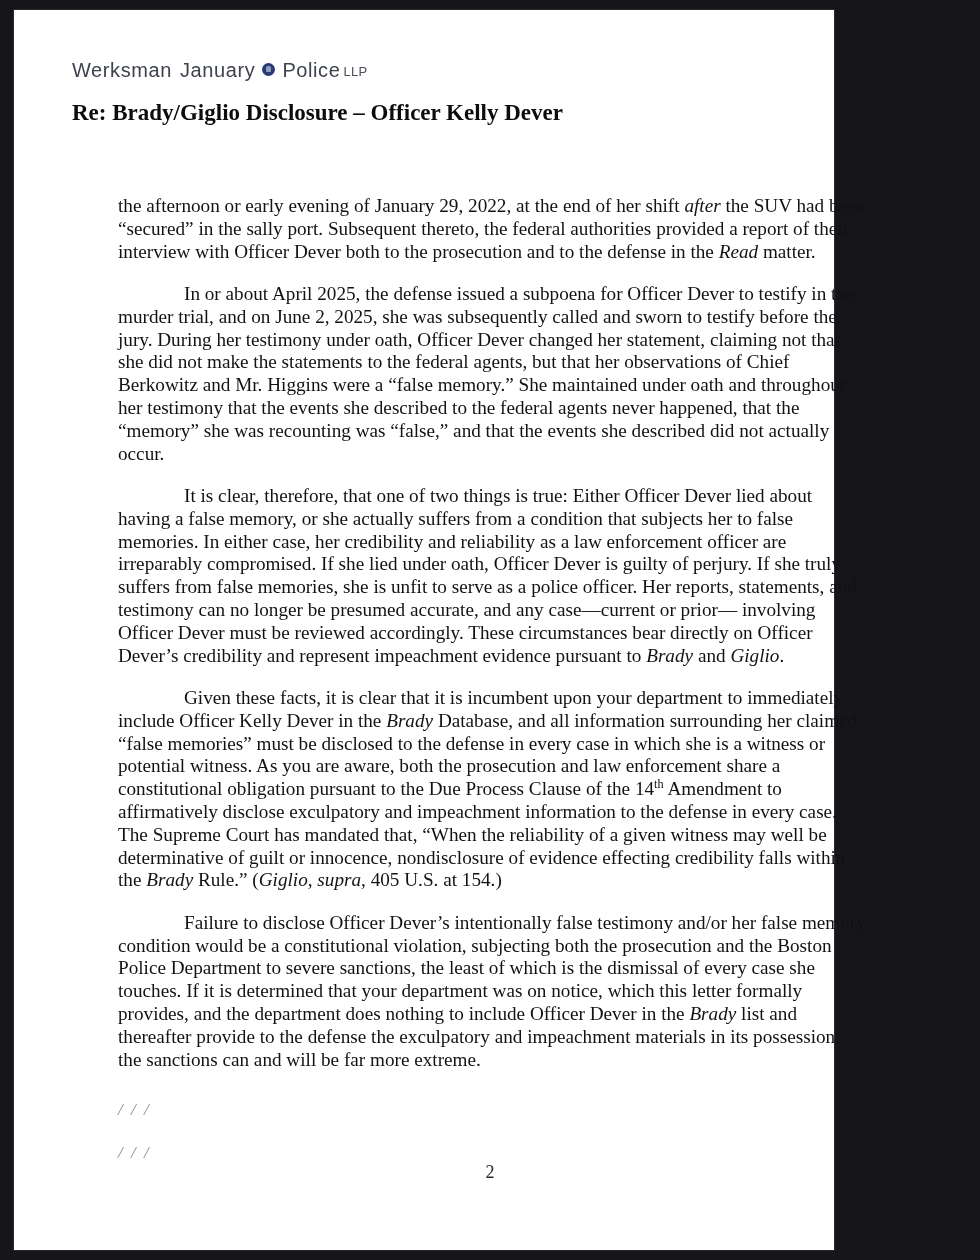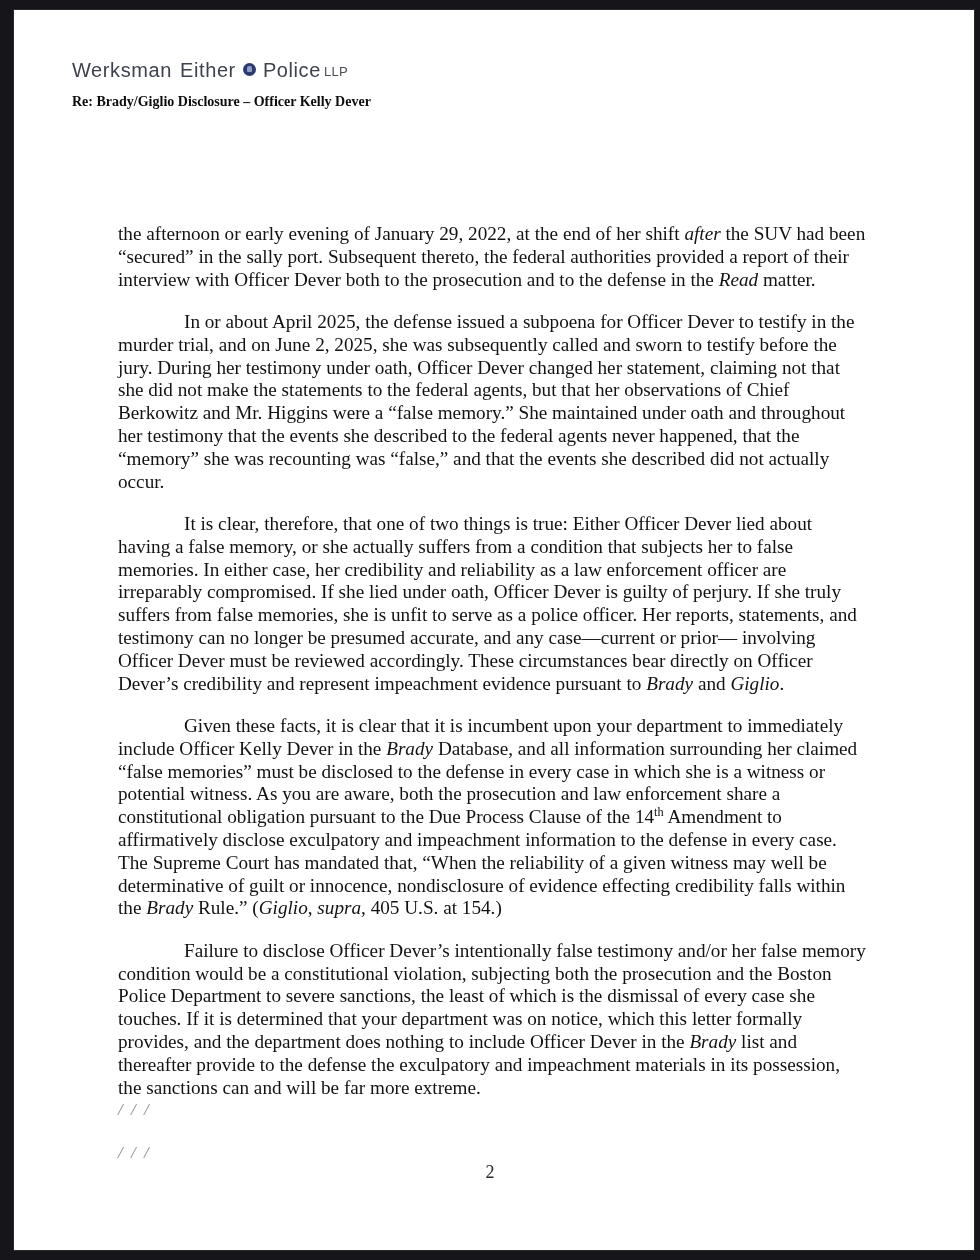--- a/index.html
+++ b/index.html
@@ -14,21 +14,21 @@
     background: #16161a;
     font-family: "Liberation Serif", "DejaVu Serif", serif;
     overflow: hidden;
   }
 
   
   .page-frame {
     position: absolute;
     left: 14px;
     top: 10px;
-    width: 960px;
+    width: 820px;
     height: 1240px;
     background: #ffffff;
     box-shadow: 0 0 0 1px #2a2a2e;
   }
 
   .page-inner {
     position: relative;
     width: 100%;
     height: 100%;
     padding: 0;
@@ -84,24 +84,24 @@
   .logo-llp {
     font-size: 13px;
     letter-spacing: 0.3px;
     color: #4a4f59;
     margin-left: 3px;
     position: relative;
     top: -1px;
   }
 
   .hdr-lines {
-    margin-top: 14px;
+    margin-top: 20px;
     font-family: "Liberation Serif", "DejaVu Serif", serif;
     font-weight: bold;
-    font-size: 14px;
+    font-size: 23px;
     line-height: 1.17;
     color: #0c0c0c;
   }
   .hdr-lines div { white-space: nowrap; }
 
   
   .body-copy {
     position: absolute;
     left: 104px;
     top: 185px;
@@ -109,21 +109,21 @@
     font-size: 19.2px;
     line-height: 1.188;
     color: #121212;
     text-align: left;
   }
 
   .body-copy p {
     margin: 0 0 19.5px 0;
     text-indent: 66px;
   }
-  .body-copy p.no-indent { text-indent: 0; margin-top: 28px; }
+  .body-copy p.no-indent { text-indent: 0; }
 
   .body-copy i, .body-copy em { font-style: italic; }
 
   sup {
     font-size: 0.64em;
     vertical-align: super;
     line-height: 0;
   }
 
   
@@ -153,21 +153,21 @@
 </head>
 <body>
 
 <div class="page-frame">
   <div class="page-inner">
 
     <div class="letterhead">
       <div class="logo-line">
         <span class="lw"><span class="cap">Werksman</span></span>
         <span style="width:8px;display:inline-block;"></span>
-        <span class="lw"><span class="cap">Either</span></span>
+        <span class="lw"><span class="cap">January</span></span>
         <span class="logo-dot"></span>
         <span class="lw"><span class="cap">Police</span></span>
         <span class="logo-llp">LLP</span>
       </div>
 
       <div class="hdr-lines">
         <div>Re: Brady/Giglio Disclosure – Officer Kelly Dever</div>
       </div>
     </div>
 

